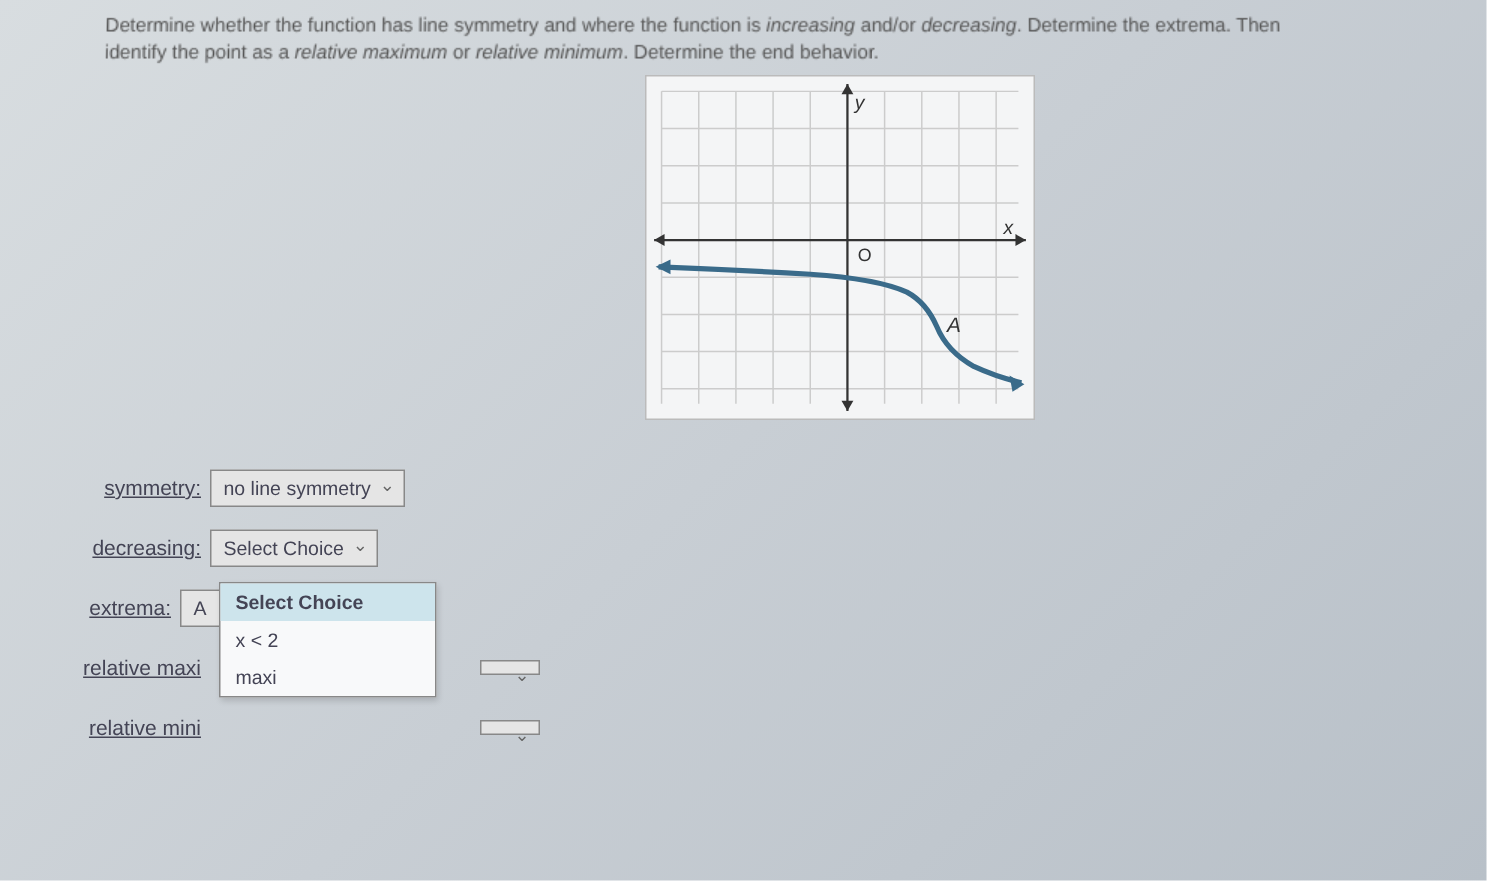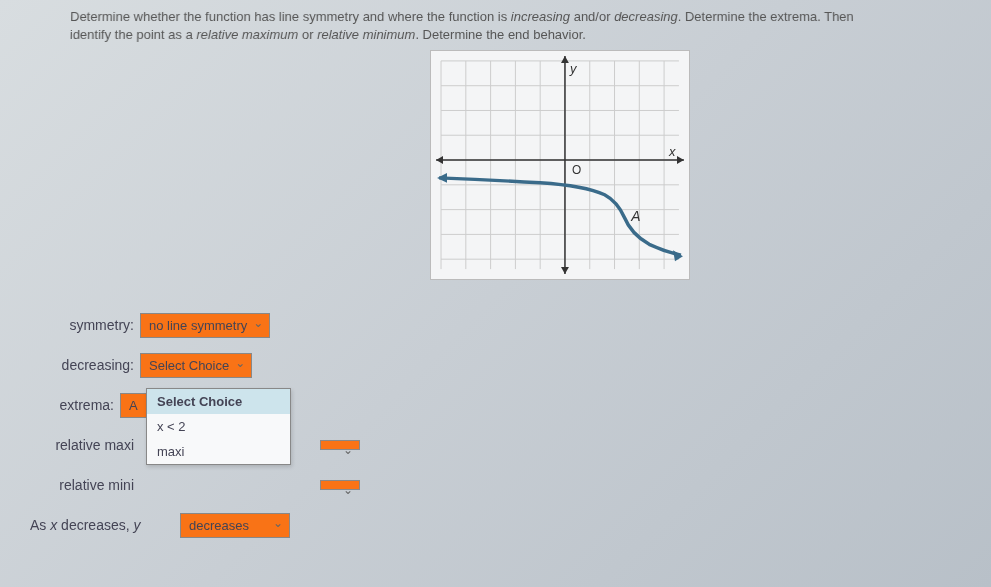--- a/index.html
+++ b/index.html
@@ -44,25 +44,26 @@
       display: flex;
       align-items: center;
       margin-bottom: 10px;
       position: relative;
       height: 30px;
     }
     .answer-label {
       text-align: right;
       padding-right: 6px;
       min-width: 110px;
+      text-decoration: underline;
     }
     .answer-label.short { min-width: 90px; }
     .select-box {
       border: 1px solid #888;
-      background: #f97316;
+      background: #e5e5e5;
       padding: 4px 22px 4px 8px;
       font-size: 13px;
       color: #445;
       position: relative;
       min-width: 110px;
       cursor: pointer;
     }
     .select-box::after {
       content: "⌄";
       position: absolute;
@@ -156,25 +157,19 @@
   <div class="answer-row">
     <div class="answer-label">relative maxi</div>
     <div style="width:180px;"></div>
     <div class="select-box" style="min-width:40px;"><span></span></div>
   </div>
   <div class="answer-row">
     <div class="answer-label">relative mini</div>
     <div style="width:180px;"></div>
     <div class="select-box" style="min-width:40px;"><span></span></div>
   </div>
-  <div class="answer-row">
-    <div class="answer-label" style="min-width:150px;text-align:left;">
-      <span>As </span><span class="italic-x">x</span><span> decreases, </span><span class="italic-x">y</span>
-    </div>
-    <div class="select-box"><span>decreases</span></div>
-  </div>
 
   <div class="dropdown-open">
     <div class="dd-item selected">Select Choice</div>
     <div class="dd-item">x &lt; 2</div>
     <div class="dd-item">maxi</div>
   </div>
 </div>
 
 </body></html>

